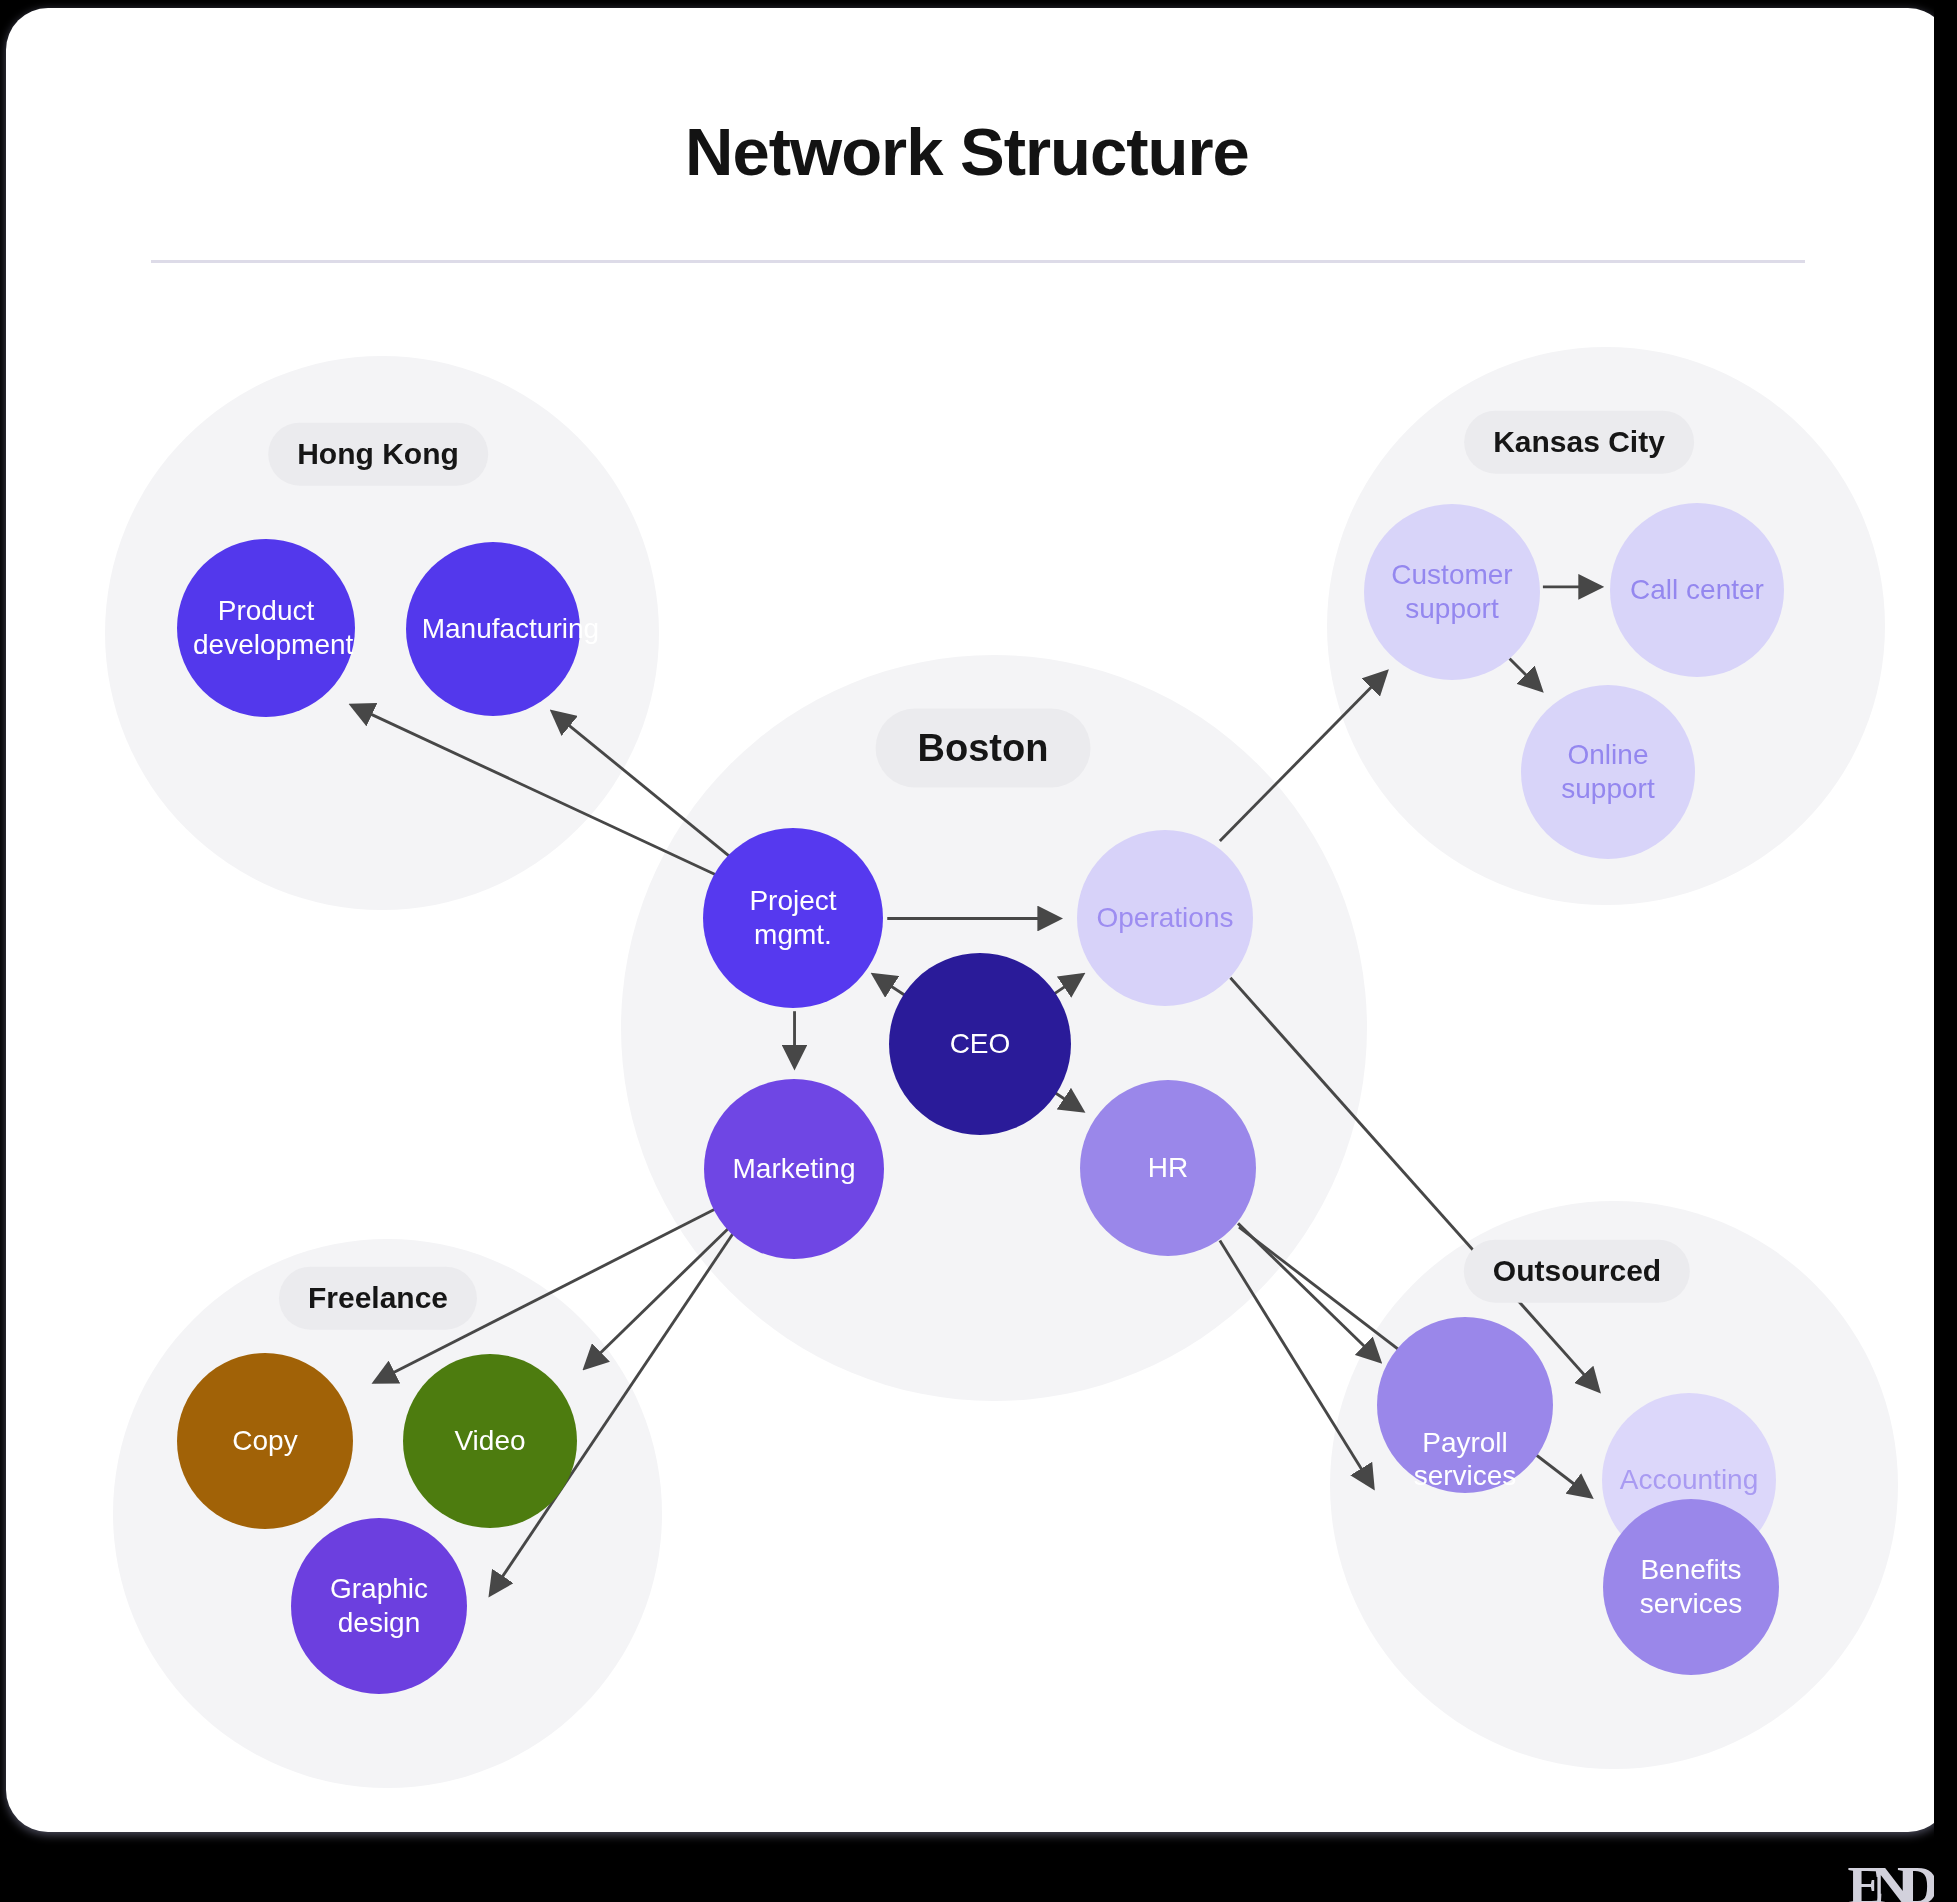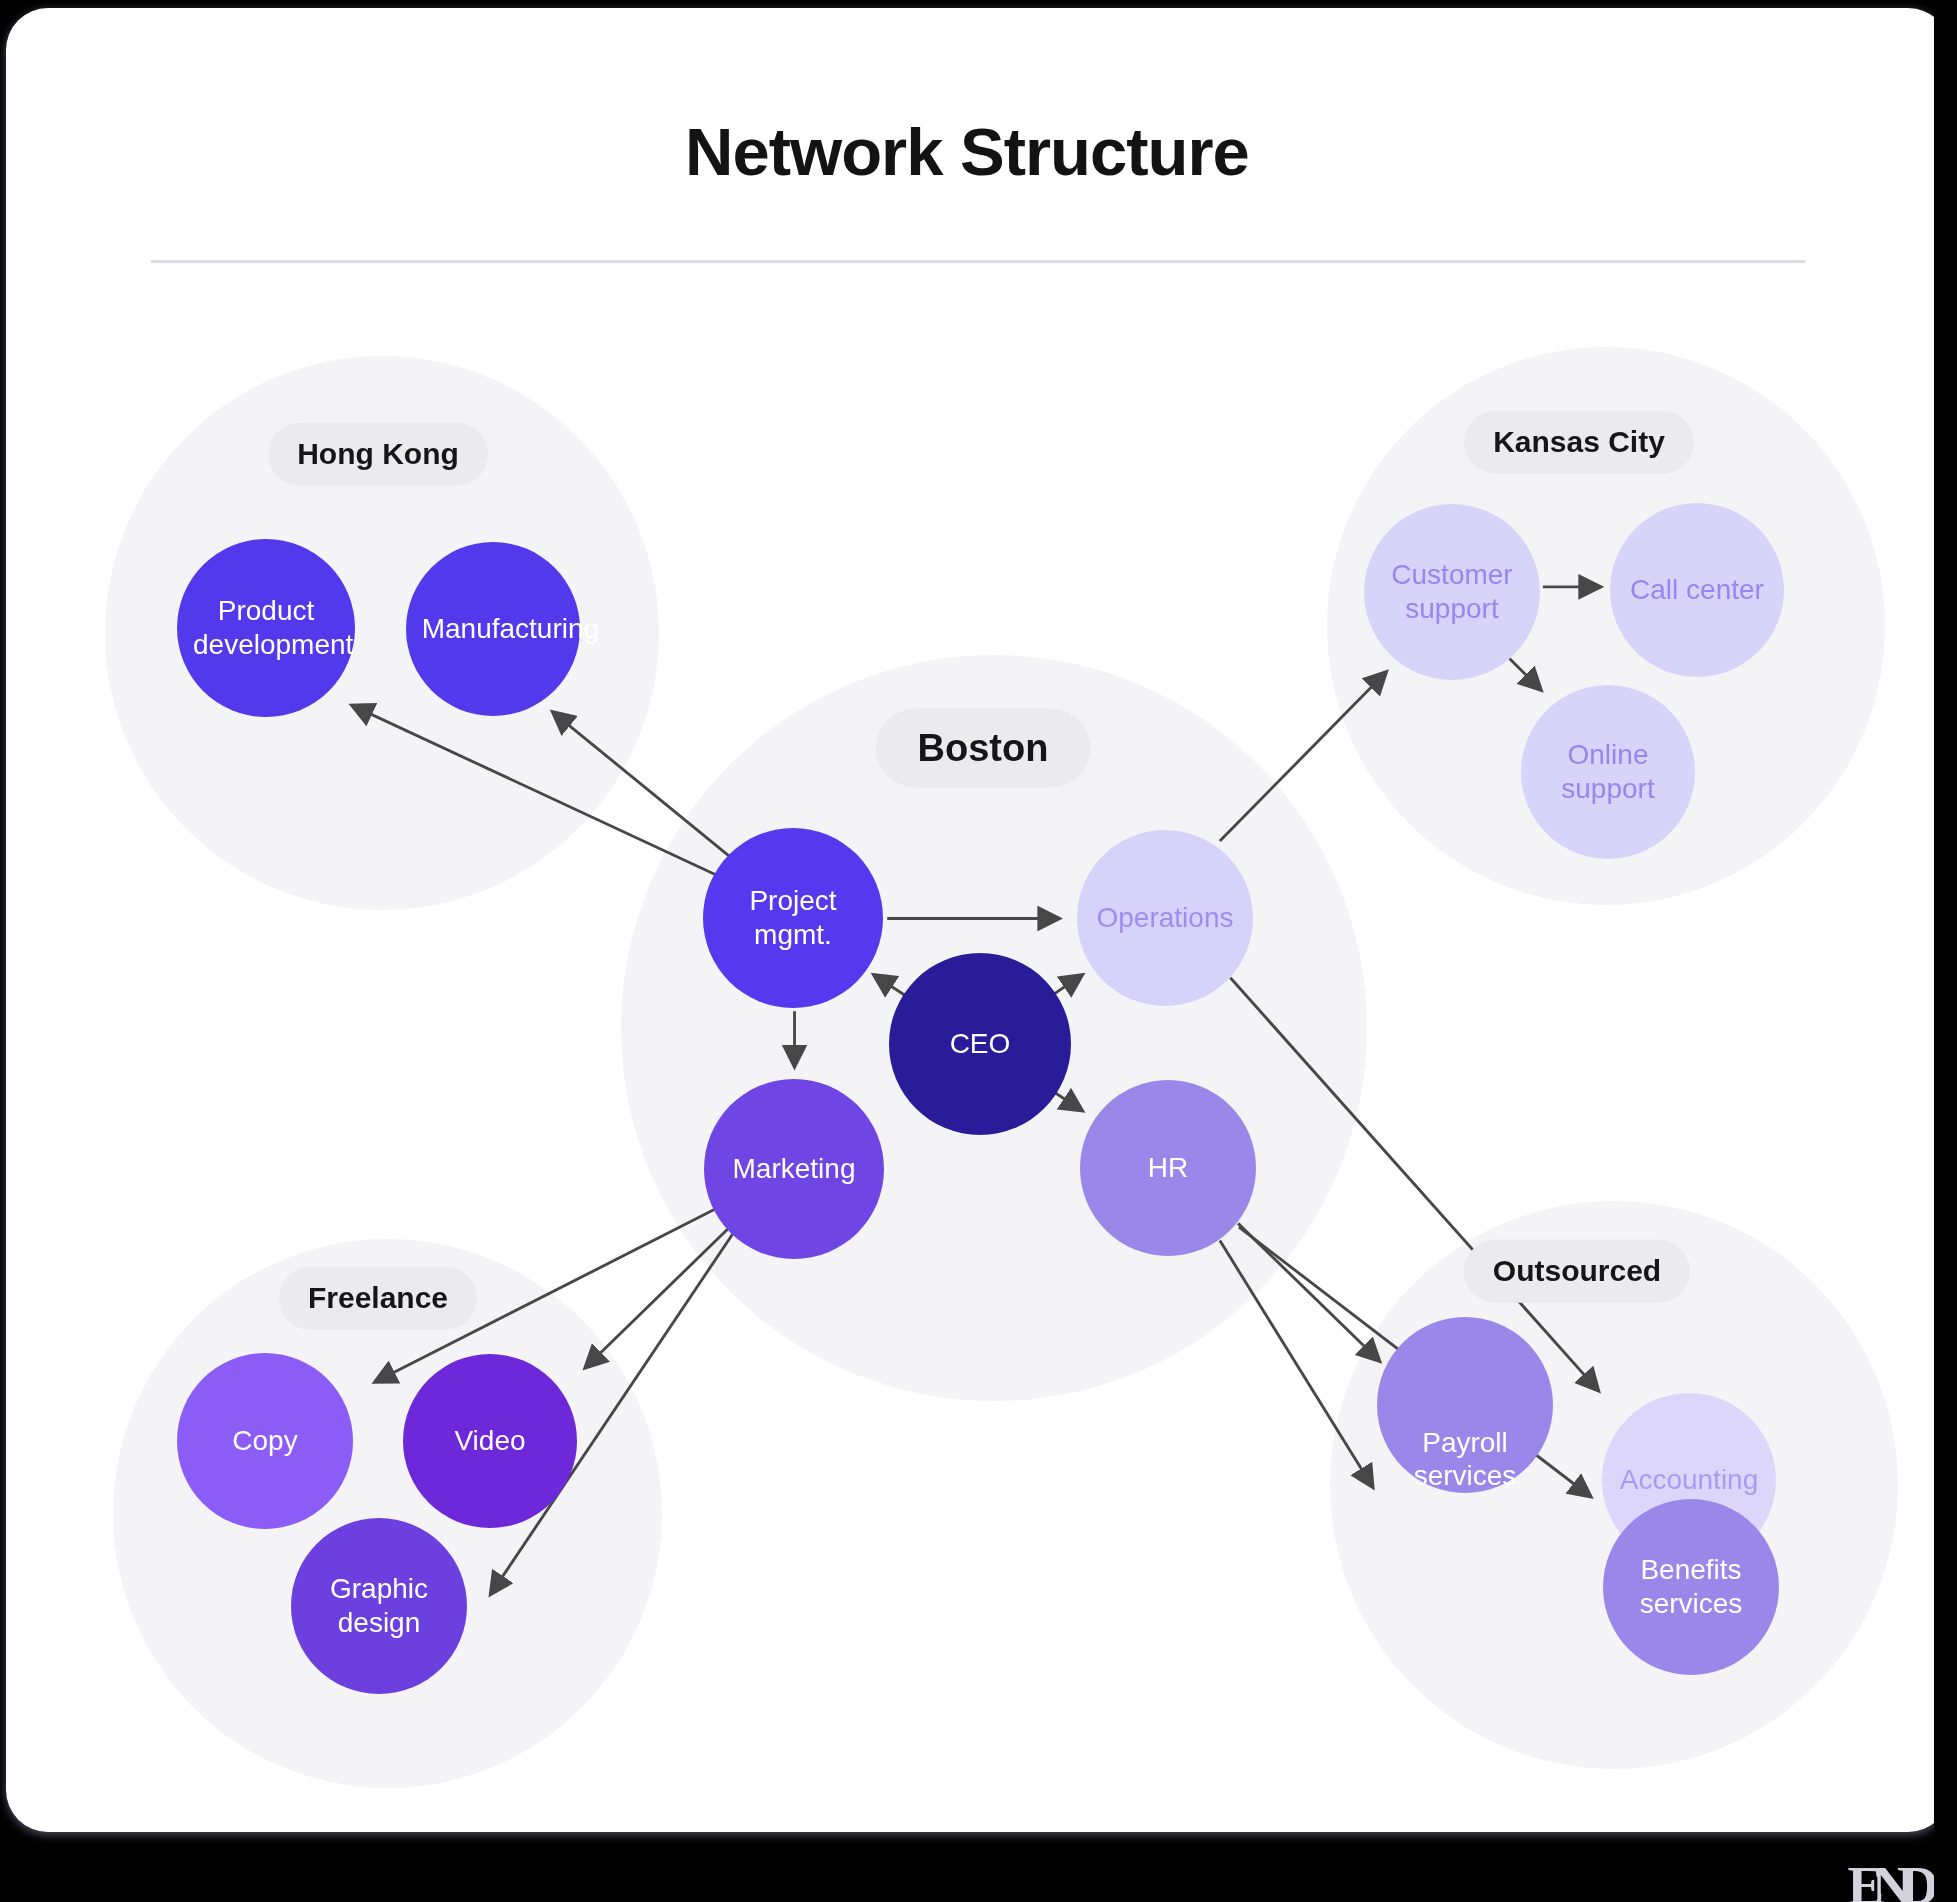--- a/index.html
+++ b/index.html
@@ -87,24 +87,24 @@
     </div>
     <div class="node" style="left: 1452px; top: 592px; width: 176px; height: 176px; background: rgb(216, 212, 249); color: rgb(148, 135, 239);">
       <div class="inner">Customer support</div>
     </div>
     <div class="node" style="left: 1697px; top: 590px; width: 174px; height: 174px; background: rgb(216, 212, 249); color: rgb(148, 135, 239);">
       <div class="inner">Call center</div>
     </div>
     <div class="node" style="left: 1608px; top: 772px; width: 174px; height: 174px; background: rgb(216, 212, 249); color: rgb(148, 135, 239);">
       <div class="inner">Online support</div>
     </div>
-    <div class="node" style="left: 265px; top: 1441px; width: 176px; height: 176px; background: #8b5cf6; color: rgb(255, 255, 255);">
+    <div class="node" style="left: 265px; top: 1441px; width: 176px; height: 176px; background: #a16207; color: rgb(255, 255, 255);">
       <div class="inner">Copy</div>
     </div>
-    <div class="node" style="left: 490px; top: 1441px; width: 174px; height: 174px; background: #6d28d9; color: rgb(255, 255, 255);">
+    <div class="node" style="left: 490px; top: 1441px; width: 174px; height: 174px; background: #4d7c0f; color: rgb(255, 255, 255);">
       <div class="inner">Video</div>
     </div>
     <div class="node" style="left: 379px; top: 1606px; width: 176px; height: 176px; background: rgb(108, 63, 223); color: rgb(255, 255, 255);">
       <div class="inner">Graphic design</div>
     </div>
     <div class="node" style="left: 1465px; top: 1405px; width: 176px; height: 176px; background: rgb(154, 135, 234); color: rgb(255, 255, 255); align-items: flex-end;">
       <div class="inner">Payroll services</div>
     </div>
     <div class="node" style="left: 1689px; top: 1480px; width: 174px; height: 174px; background: rgb(220, 215, 250); color: rgb(169, 155, 242); text-align: center;">
       <div class="inner">Accounting</div>

